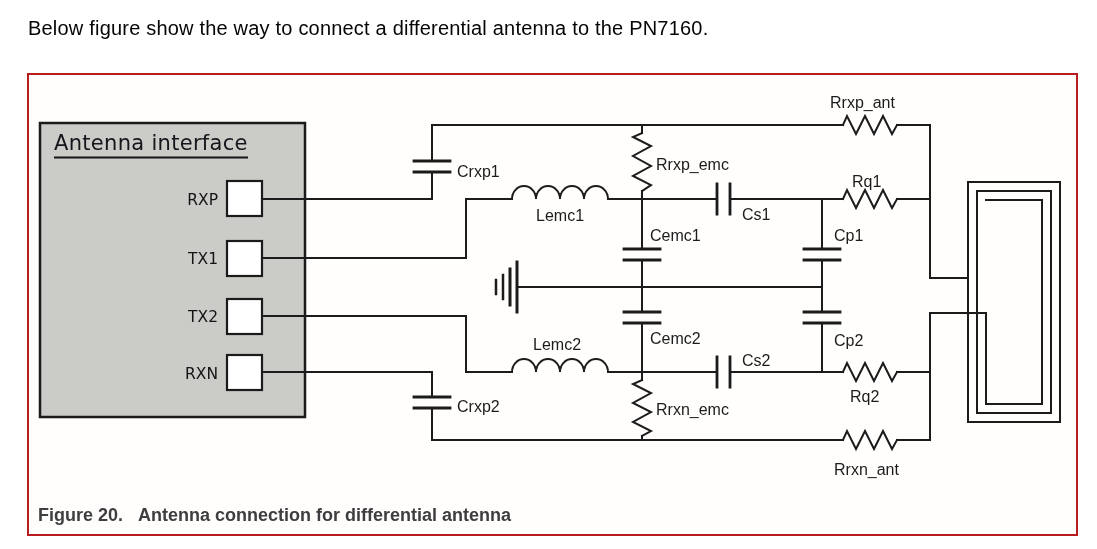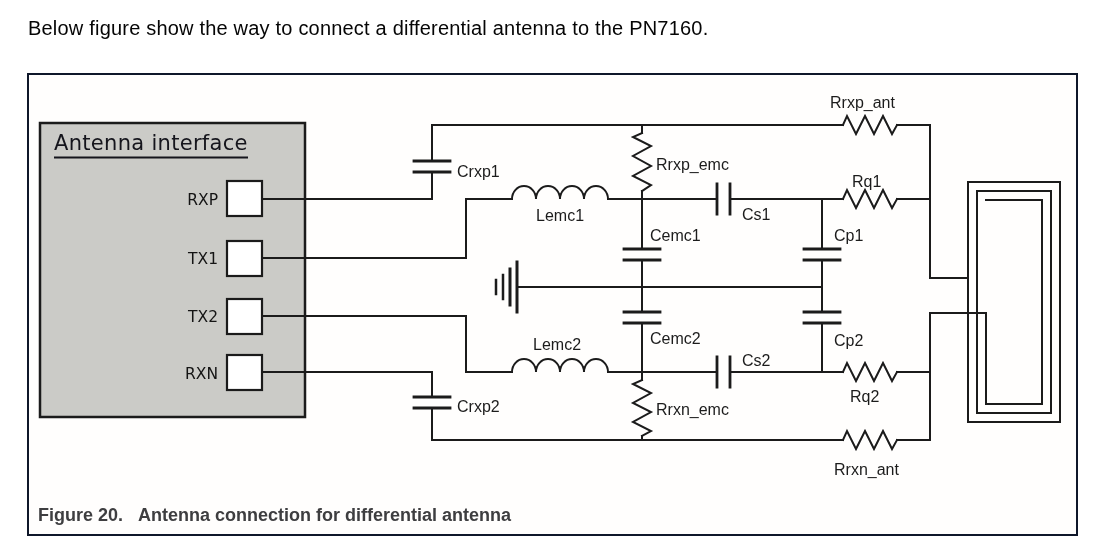--- a/index.html
+++ b/index.html
@@ -1,19 +1,19 @@
 <!DOCTYPE html>
 <html><head>
 <meta charset="utf-8">
 <style>
   html,body{margin:0;padding:0;background:#ffffff;}
   body{width:1097px;height:549px;position:relative;font-family:"Liberation Sans",sans-serif;overflow:hidden;}
   .page{position:absolute;inset:0;background:#fff;padding-left:27px;}
   .intro{position:absolute;left:28px;top:14px;margin:0;font-size:20px;line-height:28px;color:#050505;letter-spacing:0.2px;}
-  .figure-frame{position:absolute;left:27px;top:73px;width:1051px;height:463px;border:2px solid #0f172a;box-sizing:border-box;background:#fffefd;}
+  .figure-frame{position:absolute;left:27px;top:73px;width:1051px;height:463px;border:2px solid #b91c1c;box-sizing:border-box;background:#fffefd;}
   .caption{position:absolute;left:9px;bottom:8px;font-size:18px;font-weight:bold;color:#3e3e40;white-space:nowrap;}
   .cap-label{margin-right:15px;}
   svg.circuit{position:absolute;left:0;top:0;width:1097px;height:549px;}
   .lbl{font-family:"Liberation Sans",sans-serif;font-size:16px;fill:#1c1c1c;}
   .pinlbl{font-family:"DejaVu Sans","Liberation Sans",sans-serif;font-size:15.5px;fill:#141414;}
   .boxtitle{font-family:"DejaVu Sans","Liberation Sans",sans-serif;font-size:21px;fill:#15151c;letter-spacing:0.3px;}
 </style>
 </head>
 <body>
 

